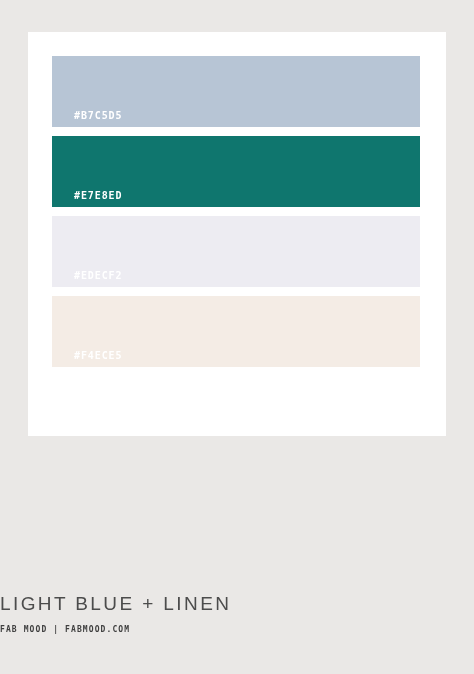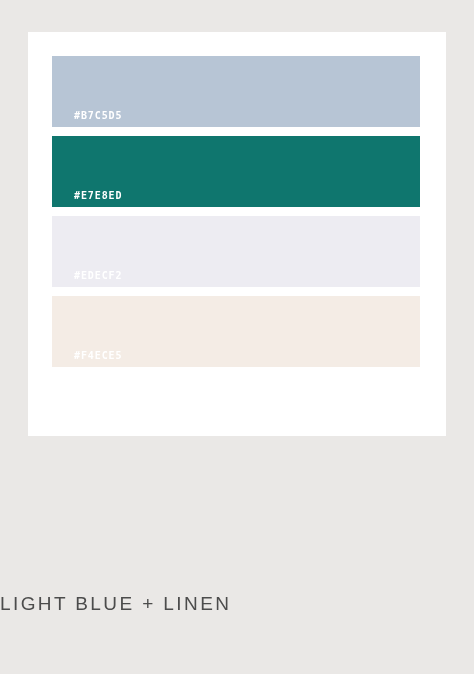--- a/index.html
+++ b/index.html
@@ -106,13 +106,14 @@
 
     <div class="swatch" style="background:#F4ECE5">
       <span class="swatch-label">#F4ECE5</span>
     </div>
 
   </div>
 </div>
 
 <div class="caption">
   <p class="caption-title">LIGHT BLUE + LINEN</p>
+  <p class="caption-credit">FAB MOOD | FABMOOD.COM</p>
 </div>
 
 </body></html>

